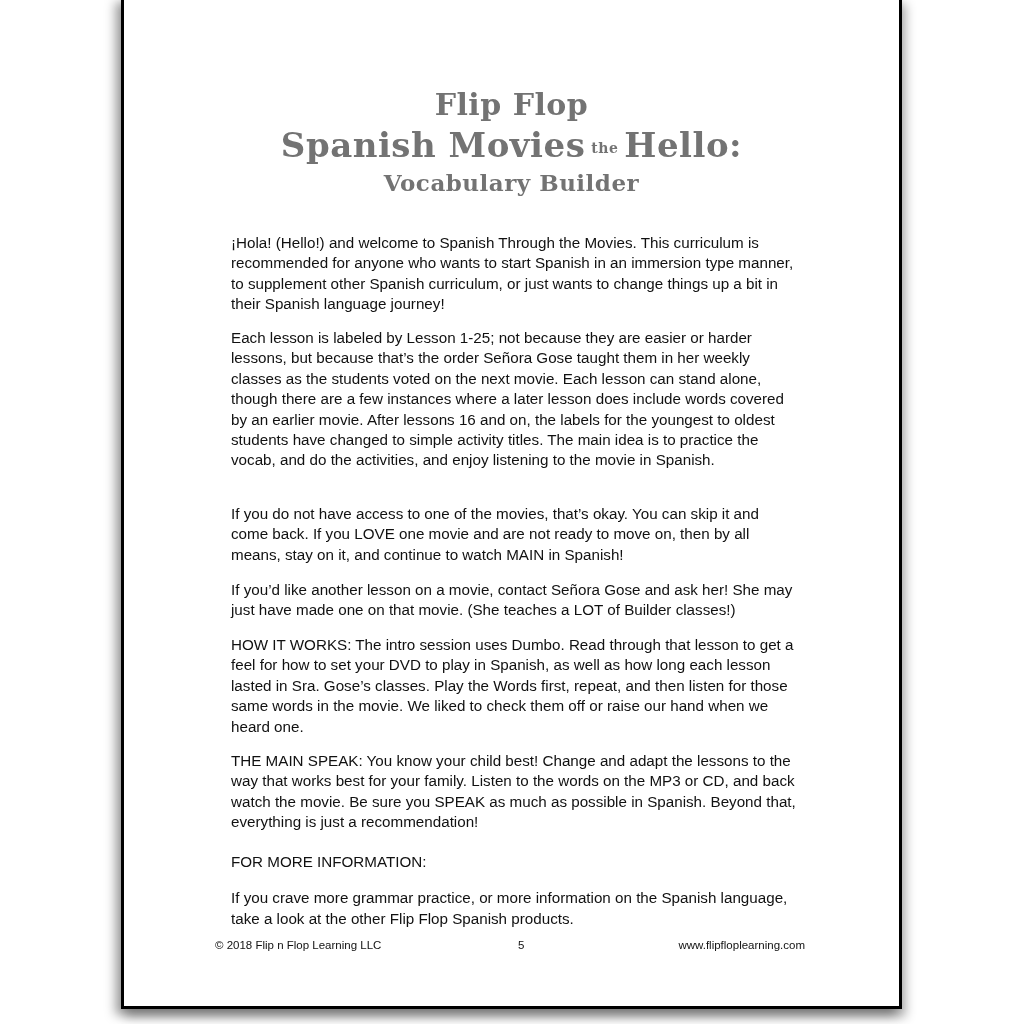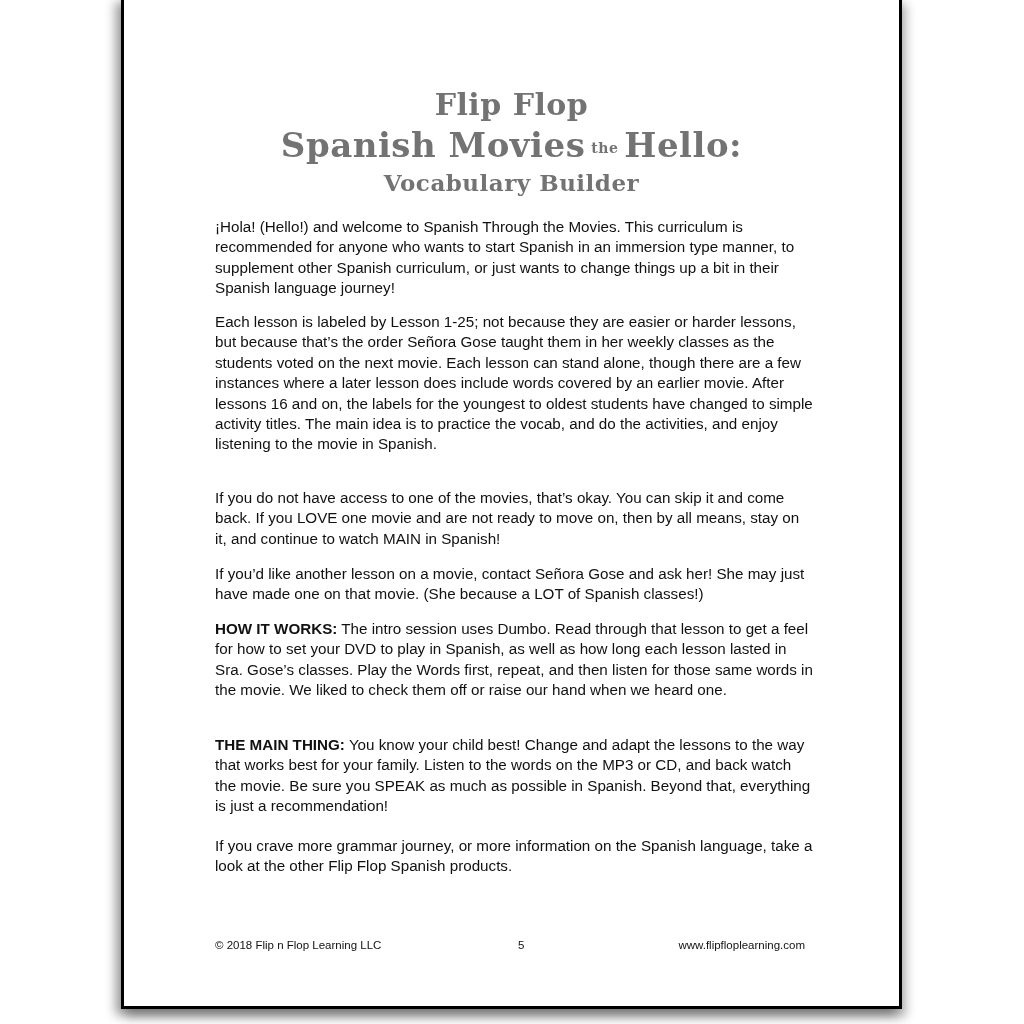--- a/index.html
+++ b/index.html
@@ -17,22 +17,22 @@
       font-family: "DejaVu Serif", serif; font-weight: bold; letter-spacing: 0.5px;
     }
     .t1 { top: 88px; font-size: 30px; }
     .t2 { top: 126px; font-size: 34px; }
     .t2 .small { font-size: 14px; vertical-align: middle; margin: 0 6px; }
     .t3 { top: 170px; font-size: 23px; text-align: center; }
     .body-text {
       position: absolute; left: 91px; width: 600px; color: #111;
       font-size: 15.2px; line-height: 20.4px;
     }
-    .body-text p { margin: 0; }
-    .body-text b { font-weight: bold; }
+    .body-text p { margin: 16px; }
+    .body-text b { font-weight: normal; }
     .footer {
       position: absolute; top: 940px; left: 91px; width: 590px; font-size: 11.5px; color: #111;
     }
     .footer span { position: absolute; top: 0; }
   </style>
 </head>
 <body>
 
 <div class="page">
   <div class="title t1">Flip Flop</div>
@@ -44,30 +44,31 @@
   <div class="body-text" style="top:218px">
     <p>¡Hola! (Hello!) and welcome to Spanish Through the Movies. This curriculum is recommended for anyone who wants to start Spanish in an immersion type manner, to supplement other Spanish curriculum, or just wants to change things up a bit in their Spanish language journey!</p>
   </div>
   <div class="body-text" style="top:313px">
     <p>Each lesson is labeled by Lesson 1-25; not because they are easier or harder lessons, but because that’s the order Señora Gose taught them in her weekly classes as the students voted on the next movie. Each lesson can stand alone, though there are a few instances where a later lesson does include words covered by an earlier movie. After lessons 16 and on, the labels for the youngest to oldest students have changed to simple activity titles. The main idea is to practice the vocab, and do the activities, and enjoy listening to the movie in Spanish.</p>
   </div>
   <div class="body-text" style="top:489px">
     <p>If you do not have access to one of the movies, that’s okay. You can skip it and come back. If you LOVE one movie and are not ready to move on, then by all means, stay on it, and continue to watch MAIN in Spanish!</p>
   </div>
   <div class="body-text" style="top:565px">
-    <p>If you’d like another lesson on a movie, contact Señora Gose and ask her! She may just have made one on that movie. (She because a LOT of Spanish classes!)</p>
+    <p>If you’d like another lesson on a movie, contact Señora Gose and ask her! She may just have made one on that movie. (She teaches a LOT of Builder classes!)</p>
   </div>
   <div class="body-text" style="top:620px">
     <p><b>HOW IT WORKS:</b><span> The intro session uses Dumbo. Read through that lesson to get a feel for how to set your DVD to play in Spanish, as well as how long each lesson lasted in Sra. Gose’s classes. Play the Words first, repeat, and then listen for those same words in the movie. We liked to check them off or raise our hand when we heard one.</span></p>
   </div>
   <div class="body-text" style="top:736px">
-    <p><b>THE MAIN THING:</b><span> You know your child best! Change and adapt the lessons to the way that works best for your family. Listen to the words on the MP3 or CD, and back watch the movie. Be sure you SPEAK as much as possible in Spanish. Beyond that, everything is just a recommendation!</span></p>
+    <p><b>THE MAIN SPEAK:</b><span> You know your child best! Change and adapt the lessons to the way that works best for your family. Listen to the words on the MP3 or CD, and back watch the movie. Be sure you SPEAK as much as possible in Spanish. Beyond that, everything is just a recommendation!</span></p>
   </div>
   <div class="body-text" style="top:837px">
-    <p>If you crave more grammar journey, or more information on the Spanish language, take a look at the other Flip Flop Spanish products.</p>
+    <p><b>FOR MORE INFORMATION:</b></p>
+    <p>If you crave more grammar practice, or more information on the Spanish language, take a look at the other Flip Flop Spanish products.</p>
   </div>
 
   <div class="footer">
     <span style="left:0">© 2018 Flip n Flop Learning LLC</span>
     <span style="left:303px">5</span>
     <span style="right:0">www.flipfloplearning.com</span>
   </div>
 </div>
 
 </body></html>

